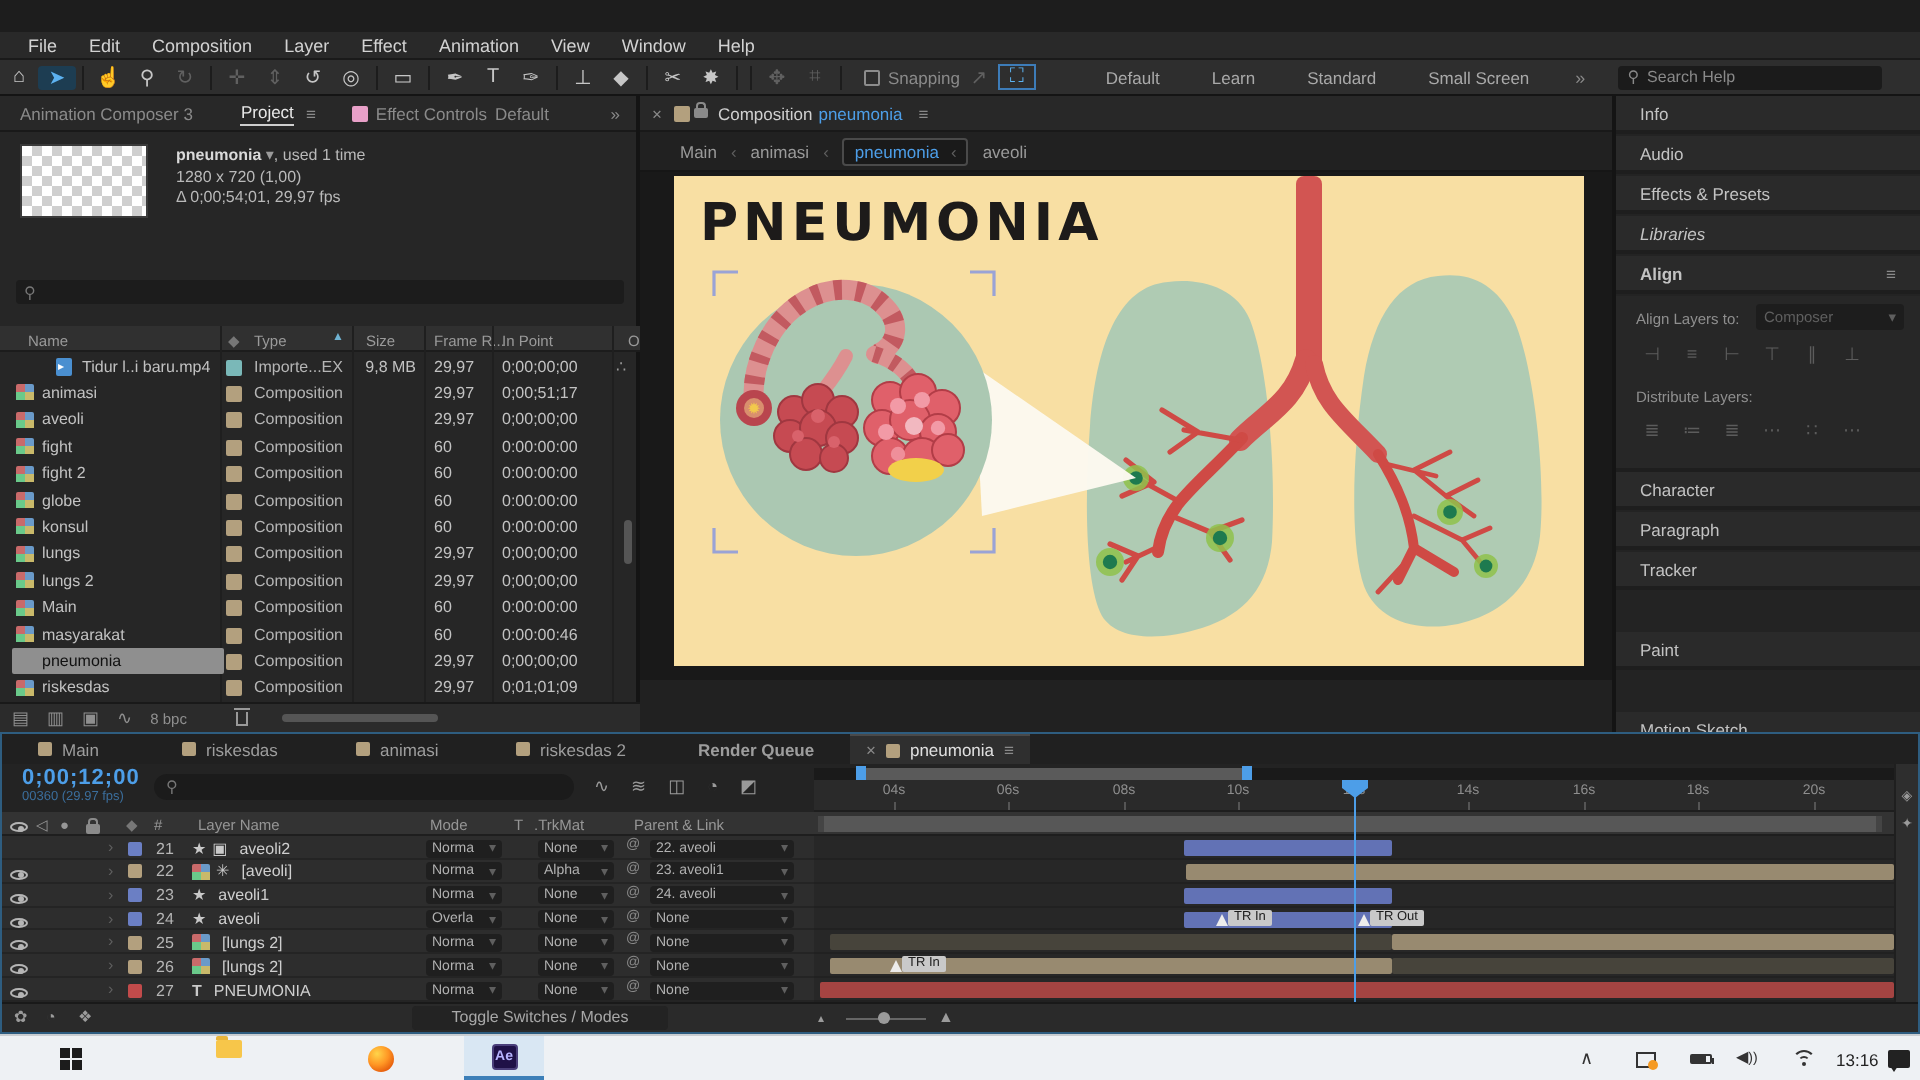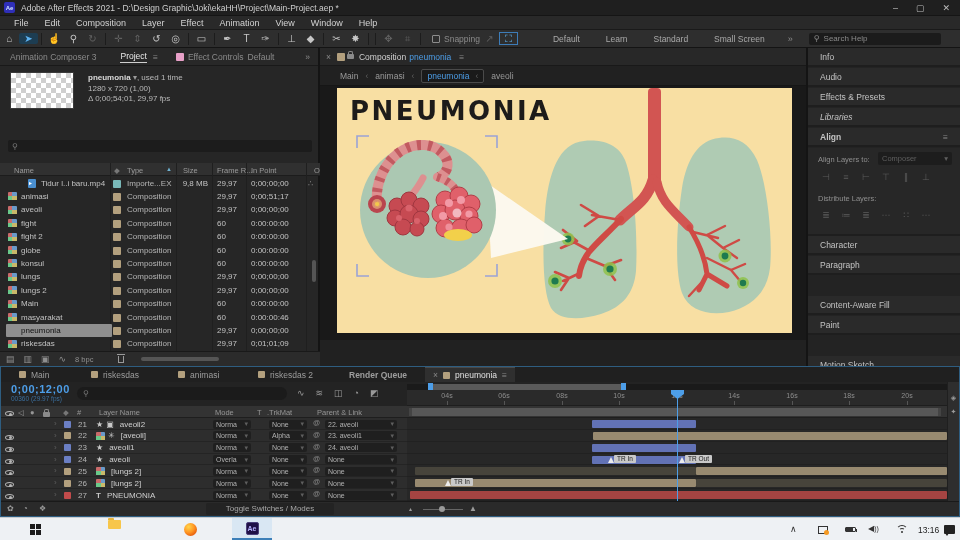--- a/index.html
+++ b/index.html
@@ -111,29 +111,20 @@
 .notif{position:absolute;width:11px;height:9px;background:#222;border-radius:1px;top:7px}
 .notif::after{content:"";position:absolute;left:1px;bottom:-2px;border-left:2px solid transparent;border-right:2px solid transparent;border-top:3px solid #222}
 .trwin{position:absolute;width:10px;height:8px;border:1px solid #333;top:8px}
 .trwin::after{content:"";position:absolute;right:-2px;bottom:-2px;width:5px;height:5px;background:#f59a23;border-radius:50%}
 </style>
 </head>
 <body>
 
 <div class="screen">
 
-  <div class="abs titlebar">
-    <span class="aebadge">Ae</span>
-    <span style="font-size:8.5px;color:#cfcfcf">Adobe After Effects 2021 - D:\Design Graphic\Joki\ekaHH\Project\Main-Project.aep *</span>
-    <span class="wctl">
-      <span>–</span>
-      <span>▢</span>
-      <span>✕</span>
-    </span>
-  </div>
 
   <div class="abs menubar" id="menubar">
       <span>File</span>
       <span>Edit</span>
       <span>Composition</span>
       <span>Layer</span>
       <span>Effect</span>
       <span>Animation</span>
       <span>View</span>
       <span>Window</span>
@@ -406,21 +397,21 @@
         <span class="abs dd" style="left: 70px; top: 4px; width: 74px; color: rgb(95, 95, 95);">
           <span>Composer</span>
           <span class="dim2">▾</span>
         </span>
         <div class="abs" style="left: 8px; top: 24px;"><span class="alicon">⊣</span><span class="alicon">≡</span><span class="alicon">⊢</span><span class="alicon">⊤</span><span class="alicon">∥</span><span class="alicon">⊥</span></div>
         <span class="abs" style="left: 10px; top: 46px;">Distribute Layers:</span>
         <div class="abs" style="left: 8px; top: 62px;"><span class="alicon">≣</span><span class="alicon">≔</span><span class="alicon">≣</span><span class="alicon">⋯</span><span class="alicon">∷</span><span class="alicon">⋯</span></div>
       </div>
       <div class="abs rsec" style="top: 188px;">Character</div>
       <div class="abs rsec" style="top: 208px;">Paragraph</div>
-      <div class="abs rsec" style="top: 248px;">Content-Aware Fill</div>
+      <div class="abs rsec" style="top: 228px;">Tracker</div>
       <div class="abs rsec" style="top: 268px;">Paint</div>
       <div class="abs rsec" style="top: 308px;">Motion Sketch</div>
     </div>
 
   <div class="abs timeline">
     <div class="ttabs" id="ttabs">
         <div class="ttab" style="left: 18px;">
           <span class="sq" style="background: rgb(179, 160, 126); width: 7px; height: 7px;"></span>
           <span>Main</span>
         </div>

